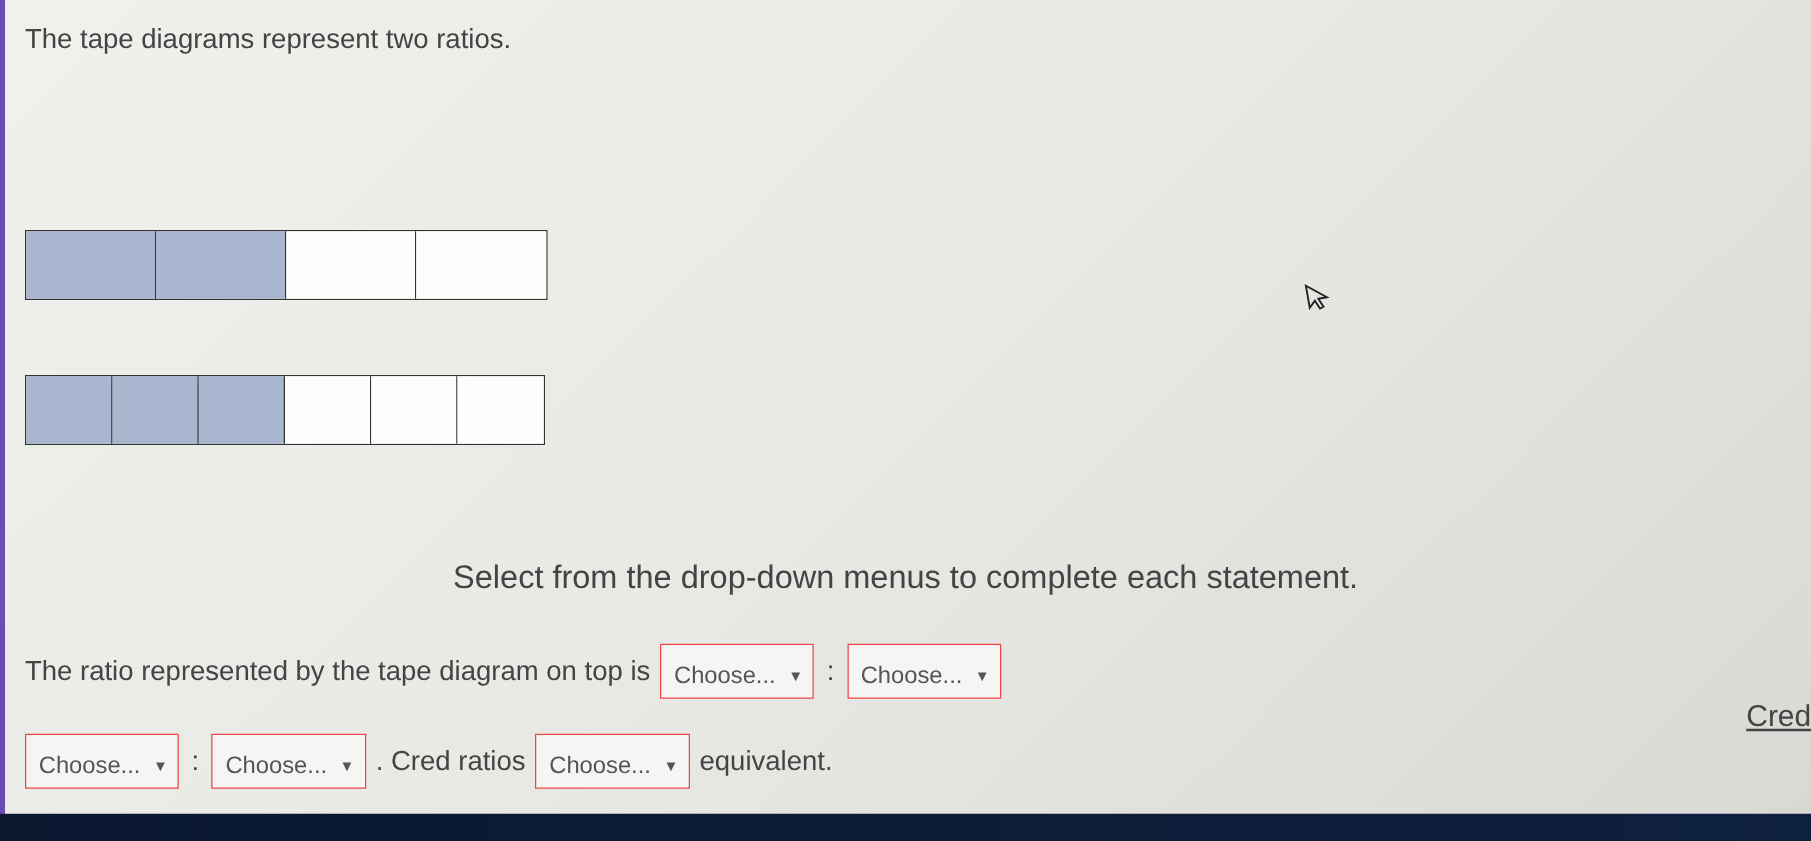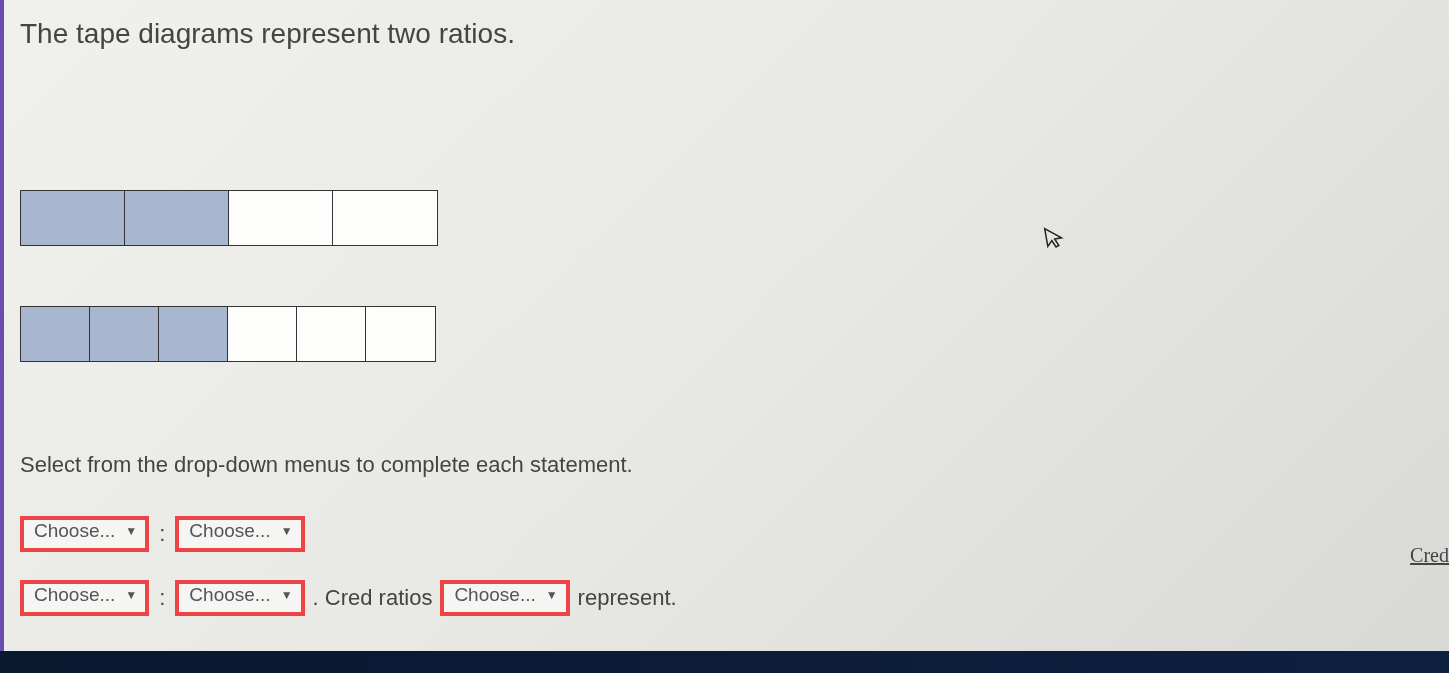--- a/index.html
+++ b/index.html
@@ -11,21 +11,21 @@
       font-family: Arial, Helvetica, sans-serif;
       background: linear-gradient(135deg, #f0f0ed 0%, #e8e8e5 50%, #d8d8d5 100%);
       width: 1449px;
       height: 673px;
       position: relative;
       color: #333;
       padding: 18px 20px;
       overflow: hidden;
     }
     .intro {
-      font-size: 28px;
+      font-size: 22px;
       color: #444;
       margin-bottom: 140px;
     }
     .diagram-area {
       margin-bottom: 90px;
     }
     .tape-diagram {
       display: flex;
       border: 1px solid #333;
       width: fit-content;
@@ -44,44 +44,45 @@
     .tape-diagram.bottom .tape-cell {
       width: 69px;
     }
     .filled {
       background: #a8b6cf;
     }
     .empty {
       background: #fdfdfb;
     }
     .instruction {
-      font-size: 22px;
+      font-size: 26px;
       color: #444;
       margin-bottom: 38px;
+      text-align: center;
     }
     .statement-row {
       display: flex;
       align-items: center;
       flex-wrap: wrap;
       gap: 8px;
       font-size: 22px;
       color: #444;
       margin-bottom: 28px;
     }
     .statement-text {
       white-space: nowrap;
     }
     .dropdown {
       display: inline-flex;
       align-items: center;
-      border: 4px solid #ef4444;
+      border: 1px solid #ef4444;
       background: #f5f5f3;
       color: #555;
       font-size: 19px;
-      padding: 0 8px 6px 10px;
+      padding: 14px 8px 6px 10px;
       cursor: pointer;
       gap: 10px;
     }
     .dropdown .chev {
       font-size: 12px;
       color: #555;
     }
     .colon {
       padding: 0 2px;
     }
@@ -89,25 +90,24 @@
       position: absolute;
       top: 225px;
       left: 1045px;
       font-size: 22px;
       color: #222;
       transform: rotate(-10deg);
     }
     .cred-link {
       position: absolute;
       right: 0;
-      top: 544px;
-      font-size: 20px;
+      top: 560px;
+      font-size: 24px;
       color: #444;
       text-decoration: underline;
-      font-family: Liberation Serif, serif;
     }
     .footer-bar {
       position: absolute;
       bottom: 0;
       left: 0;
       right: 0;
       height: 22px;
       background: linear-gradient(to right, #0a1830, #0e2040);
     }
     .left-border {
@@ -139,20 +139,21 @@
     <div class="tape-cell filled"></div>
     <div class="tape-cell empty"></div>
     <div class="tape-cell empty"></div>
     <div class="tape-cell empty"></div>
   </div>
 </div>
 
 <div class="instruction">Select from the drop-down menus to complete each statement.</div>
 
 <div class="statement-row">
+  <span class="statement-text">The ratio represented by the tape diagram on top is</span>
   <span class="dropdown">
     <span>Choose...</span>
     <span class="chev">▼</span>
   </span>
   <span class="colon">:</span>
   <span class="dropdown">
     <span>Choose...</span>
     <span class="chev">▼</span>
   </span>
 </div>
@@ -165,21 +166,21 @@
   <span class="colon">:</span>
   <span class="dropdown">
     <span>Choose...</span>
     <span class="chev">▼</span>
   </span>
   <span class="statement-text">. Cred ratios</span>
   <span class="dropdown">
     <span>Choose...</span>
     <span class="chev">▼</span>
   </span>
-  <span class="statement-text">represent.</span>
+  <span class="statement-text">equivalent.</span>
 </div>
 
 <span class="cred-link">Cred</span>
 
 <div class="cursor-icon">
   <svg width="20" height="26" viewBox="0 0 20 26">
     <path d="M2 2 L2 20 L7 15 L10 22 L13 21 L10 14 L17 14 Z" fill="none" stroke="#222" stroke-width="1.5"></path>
   </svg>
 </div>
 

